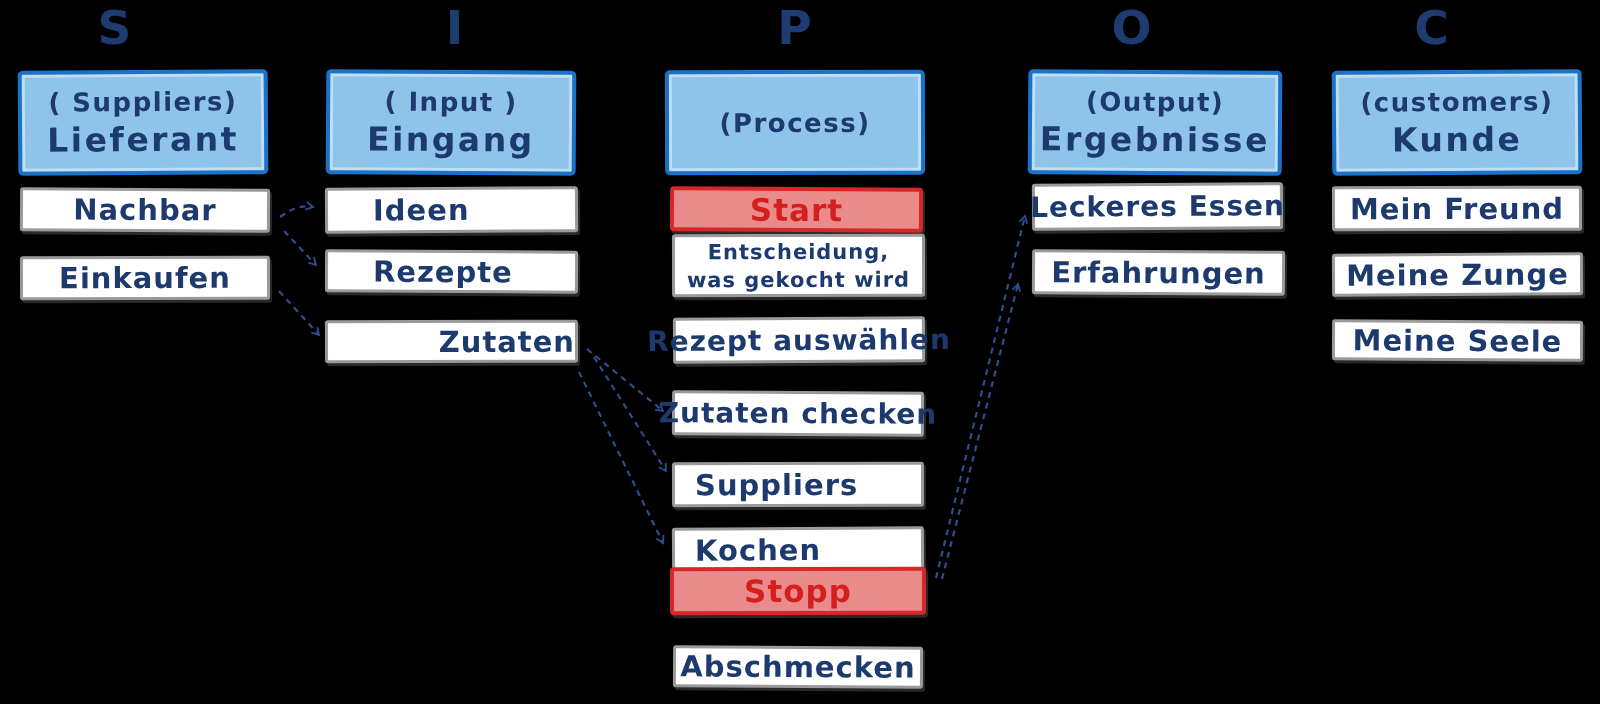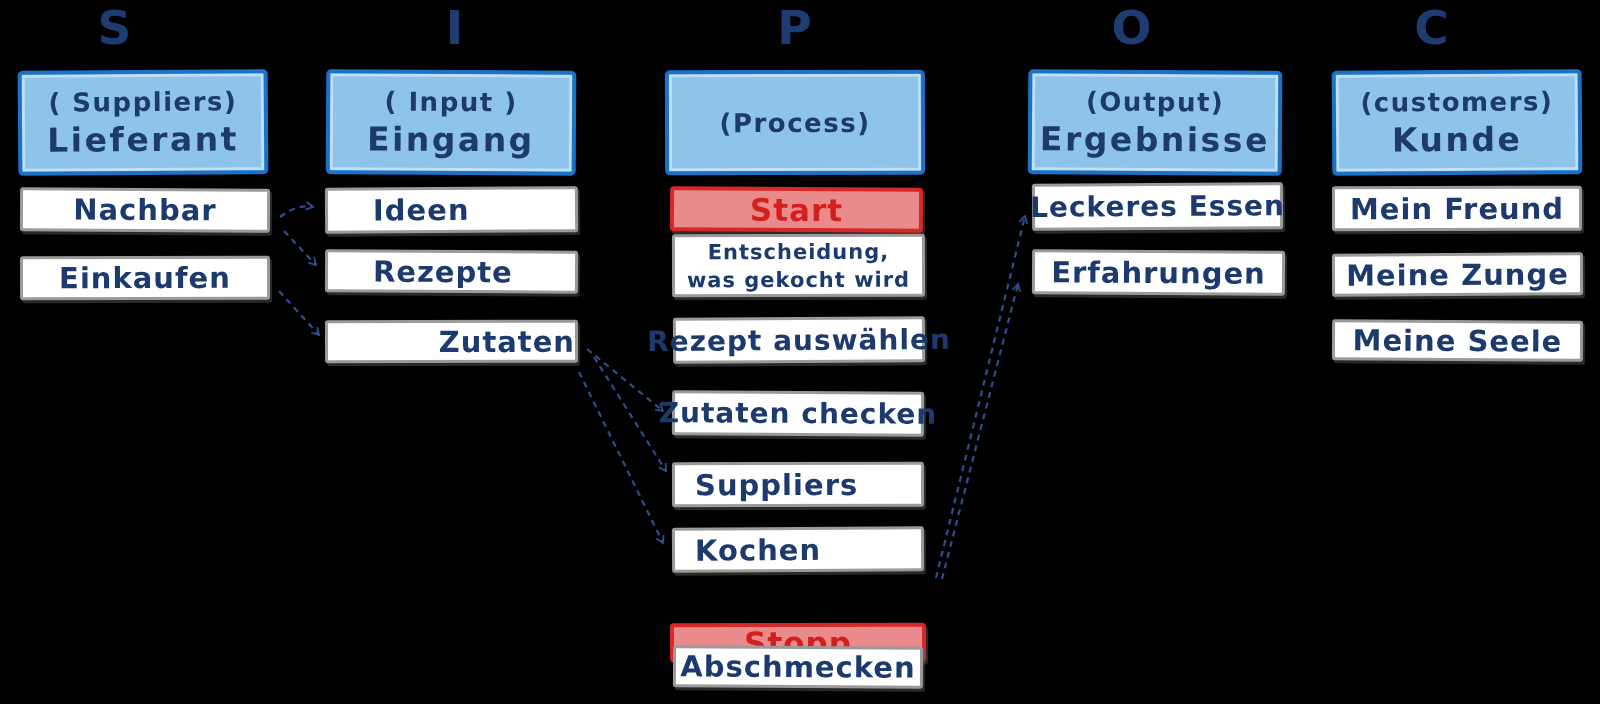--- a/index.html
+++ b/index.html
@@ -115,21 +115,21 @@
   </div>
   <div class="item tB" style="left:672px;top:391px;width:252px;height:45px;font-size:28px;">
     <span>Zutaten checken</span>
   </div>
   <div class="item padS tC" style="left:672px;top:462px;width:252px;height:45px;">
     <span>Suppliers</span>
   </div>
   <div class="item padS tA" style="left:672px;top:527px;width:252px;height:45px;">
     <span>Kochen</span>
   </div>
-  <div class="item red tC" style="left:670px;top:623px;width:256px;height:39px;">
+  <div class="item red tC" style="left:670px;top:567px;width:256px;height:48px;">
     <span>Stopp</span>
   </div>
   <div class="item tB" style="left:673px;top:646px;width:250px;height:42px;">
     <span>Abschmecken</span>
   </div>
 
   <div class="item tA" style="left:1032px;top:183px;width:251px;height:47px;font-size:28px;">
     <span>Leckeres Essen</span>
   </div>
   <div class="item tB" style="left:1032px;top:250px;width:253px;height:45px;">

